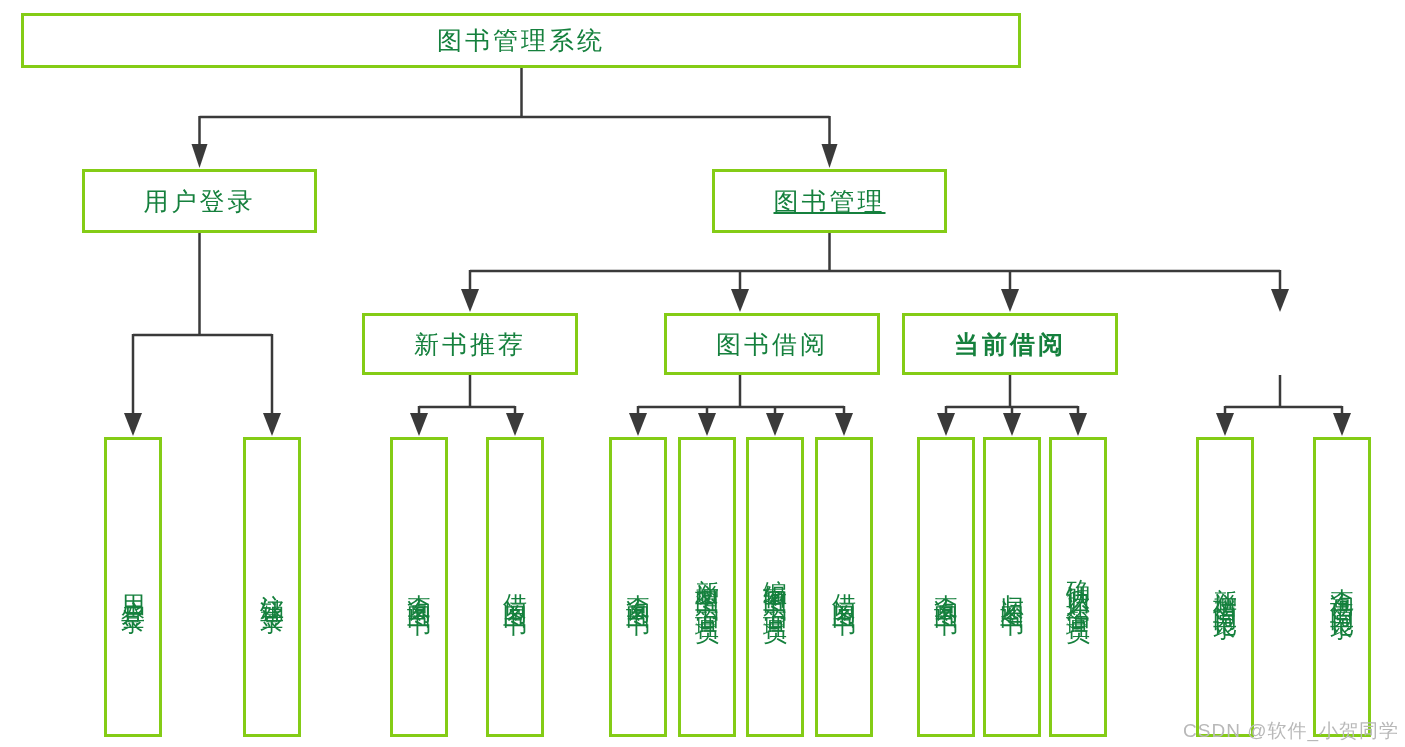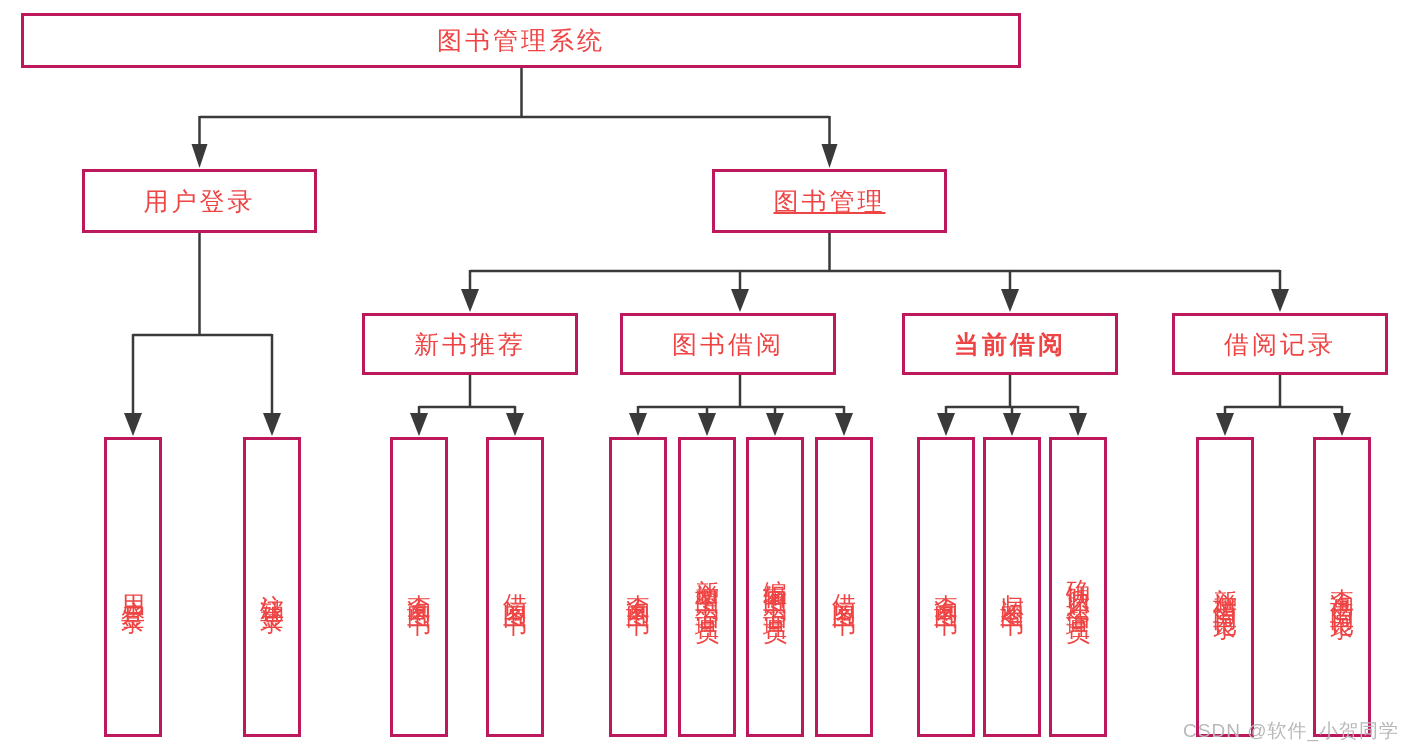--- a/index.html
+++ b/index.html
@@ -12,26 +12,26 @@
     overflow: hidden;
   }
   #connectors {
     position: absolute;
     left: 0; top: 0;
     width: 1405px; height: 747px;
   }
   .node {
     position: absolute;
     box-sizing: border-box;
-    border: 3px solid #be185d;
+    border: 3px solid #84cc16;
     background: #ffffff;
     display: flex;
     align-items: center;
     justify-content: center;
-    color: #ef4444;
+    color: #15803d;
     font-size: 25px;
     letter-spacing: 3px;
     white-space: nowrap;
     z-index: 1;
   }
   .vnode {
     writing-mode: vertical-rl;
     text-orientation: mixed;
     font-size: 24px;
     letter-spacing: 6px;
@@ -134,23 +134,22 @@
       <polygon points="1333,413 1351,413 1342,436"></polygon>
     </g>
   </svg>
 
   <div class="node" style="left:21px; top:13px; width:1000px; height:55px;">图书管理系统</div>
 
   <div class="node" style="left:82px; top:169px; width:235px; height:64px;">用户登录</div>
   <div class="node" style="left:712px; top:169px; width:235px; height:64px;text-decoration:underline;">图书管理</div>
 
   <div class="node lvl3" style="left:362px;">新书推荐</div>
-  <div class="node lvl3" style="left:620px;">图书借阅</div>
+  <div class="node lvl3" style="left:664px;">图书借阅</div>
   <div class="node lvl3" style="left:902px;font-weight:bold;">当前借阅</div>
-  <div class="node lvl3" style="left:1172px;">借阅记录</div>
 
   <div class="node vnode" style="left:104px;">用户登录</div>
   <div class="node vnode" style="left:243px;">注销登录</div>
 
   <div class="node vnode" style="left:390px;">查询图书</div>
   <div class="node vnode" style="left:486px;">借阅图书</div>
 
   <div class="node vnode" style="left:609px;">查询图书</div>
   <div class="node vnode" style="left:678px;">新增图书（管理员）</div>
   <div class="node vnode" style="left:746px;">编辑图书（管理员）</div>

